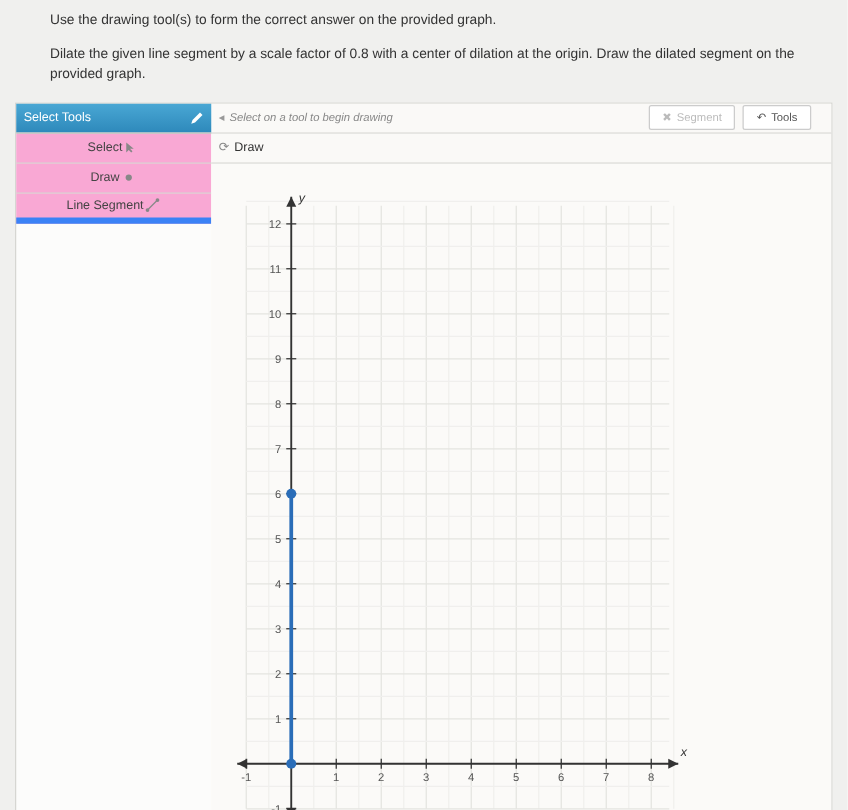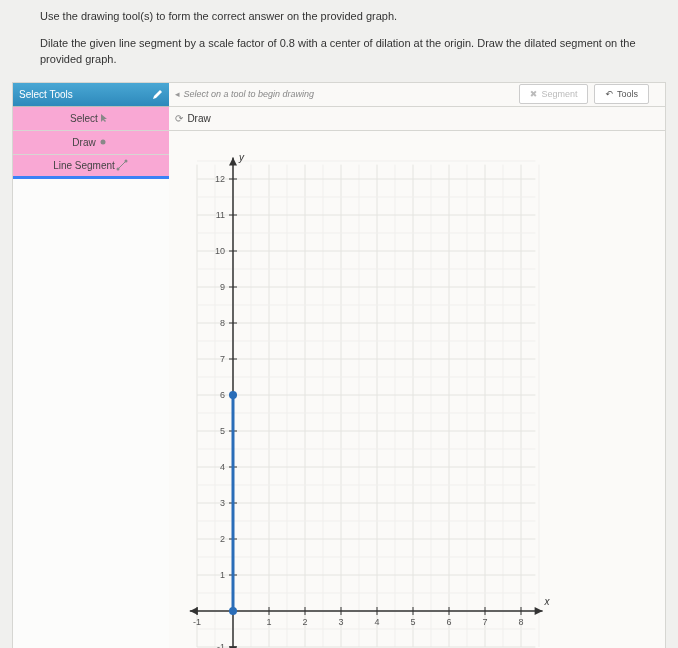--- a/index.html
+++ b/index.html
@@ -137,21 +137,21 @@
       </span>
     </div>
     <div class="tool-row">
       <span>Draw</span>
       <span class="tool-icon-box">
         <svg width="8" height="8">
             <circle cx="4" cy="4" r="2.5" fill="#888"></circle>
           </svg>
       </span>
     </div>
-    <div class="tool-row" style="border-bottom:3px solid #3b82f6">
+    <div class="tool-row" style="border-bottom:5px solid #3b82f6">
       <span>Line Segment</span>
       <span class="tool-icon-box">
         <svg width="12" height="12">
             <line x1="2" y1="10" x2="10" y2="2" stroke="#888" stroke-width="1"></line>
             <circle cx="2" cy="10" r="1.5" fill="#888"></circle>
             <circle cx="10" cy="2" r="1.5" fill="#888"></circle>
           </svg>
       </span>
     </div>
   </div>

